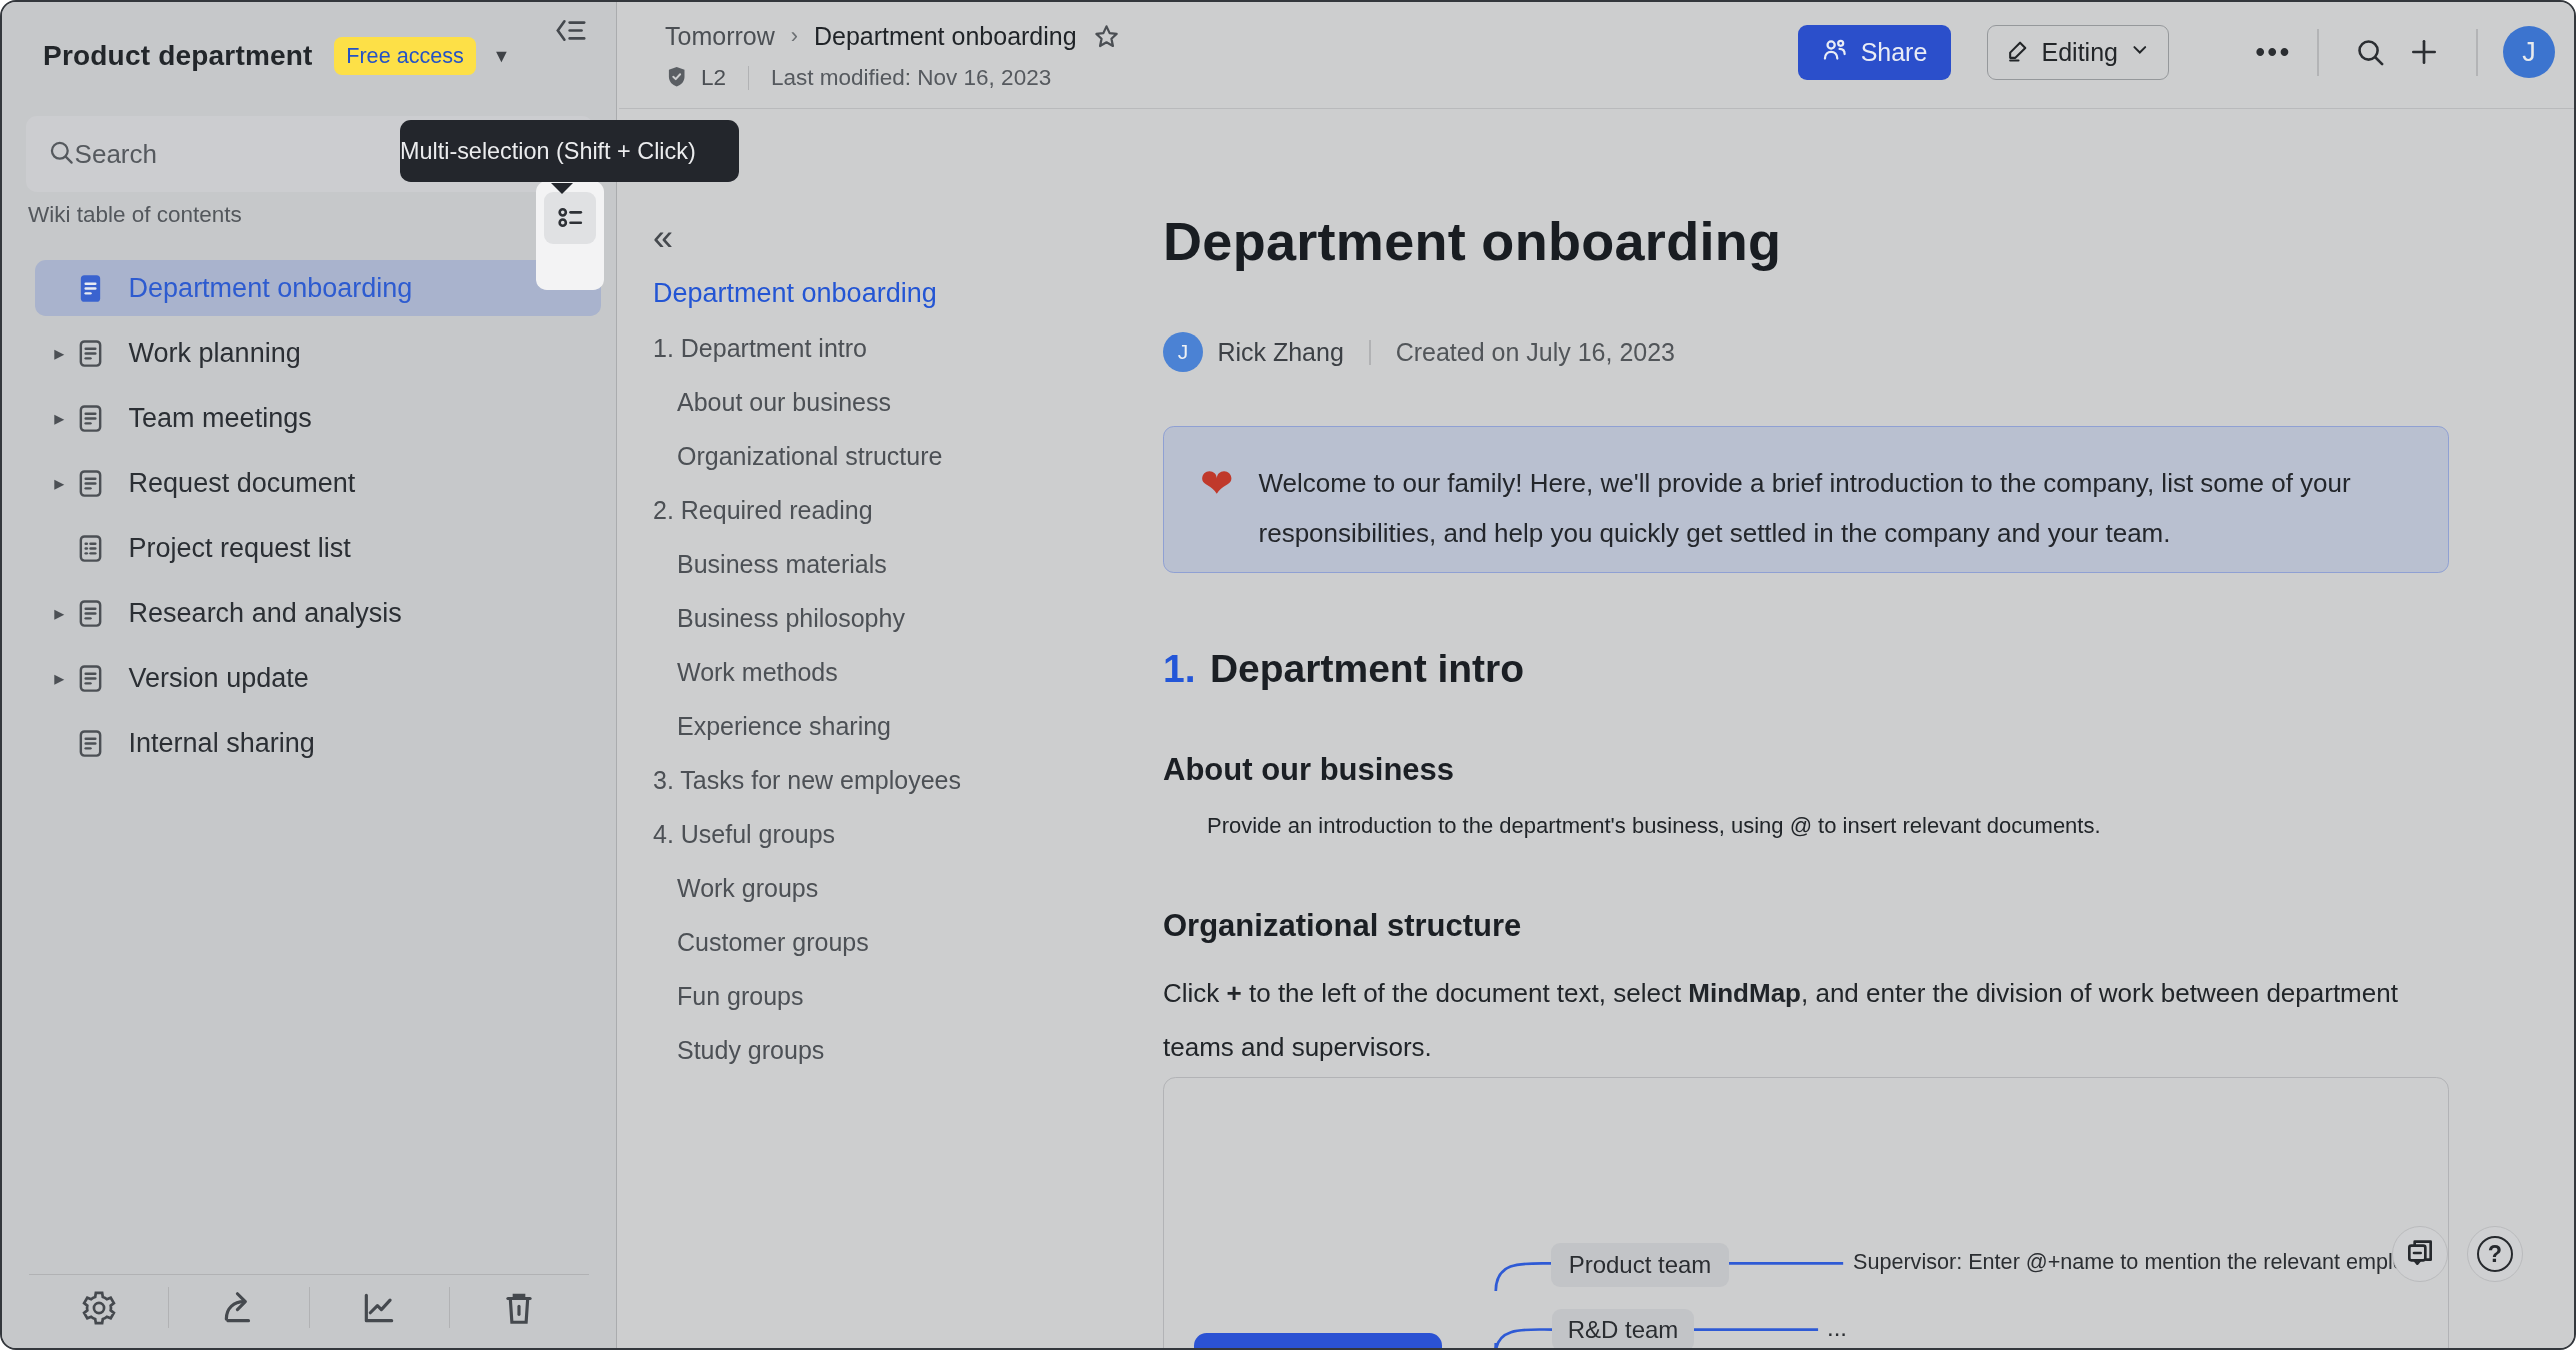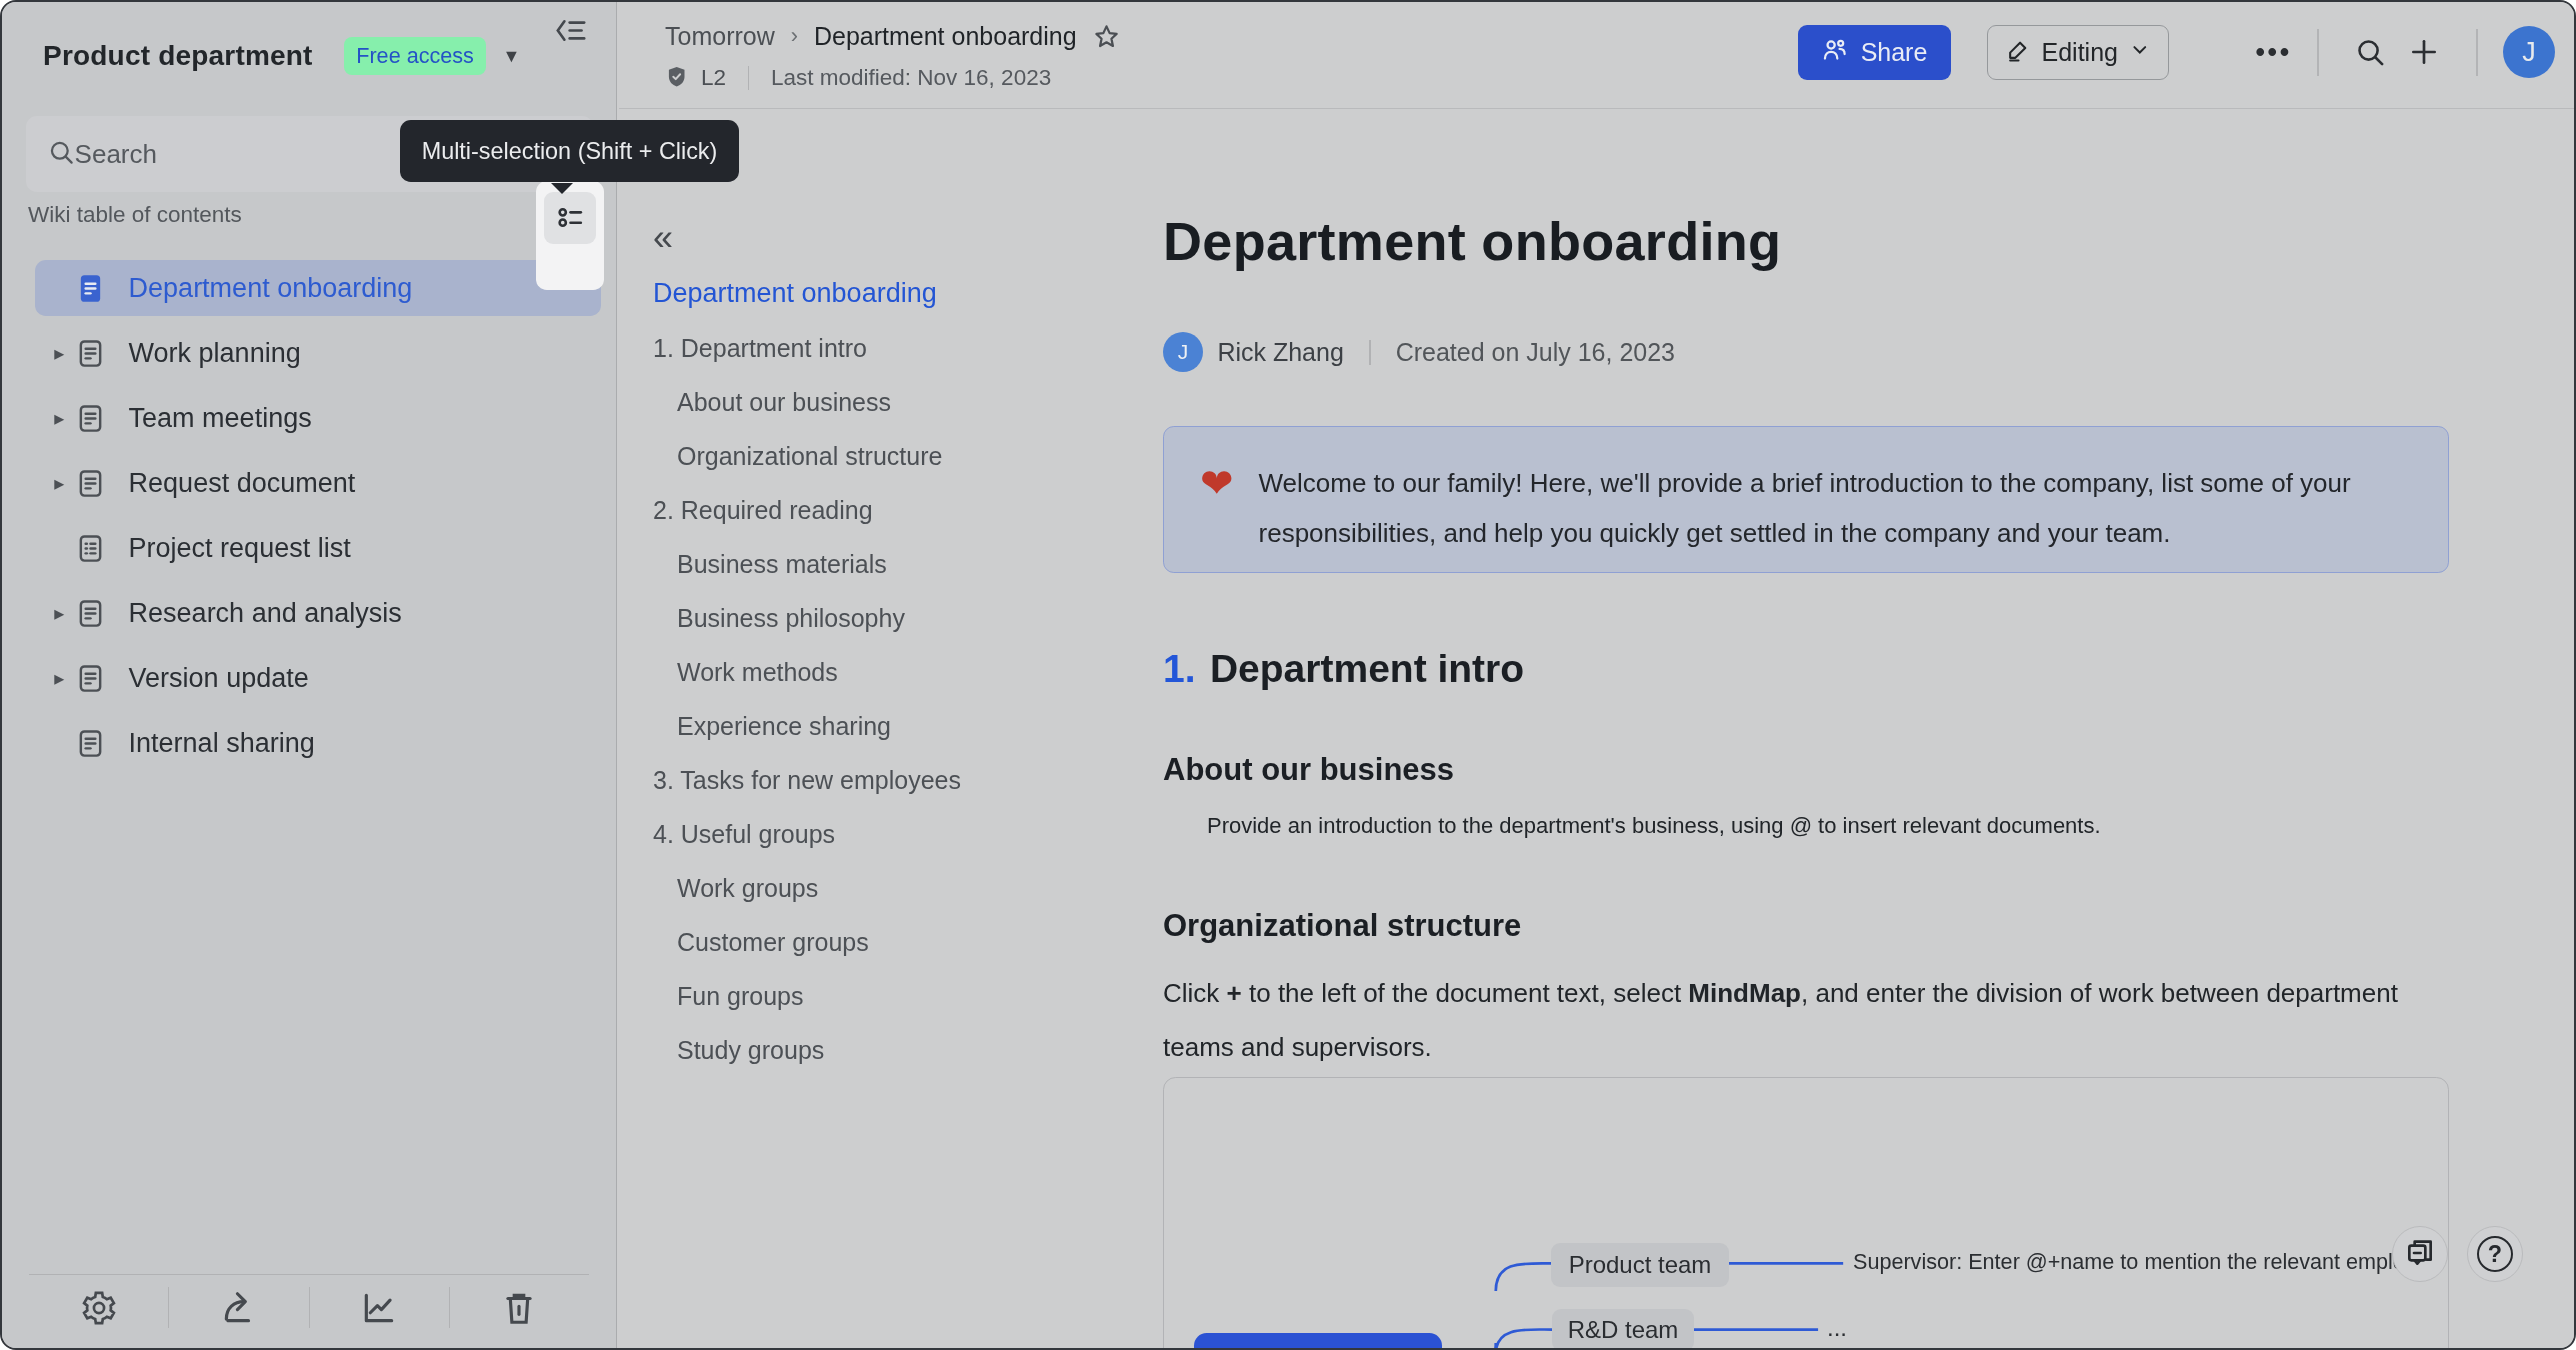--- a/index.html
+++ b/index.html
@@ -6,21 +6,21 @@
   html,body { background:#ffffff; font-family:"Liberation Sans","DejaVu Sans",sans-serif; }
   .window{ position:relative; width:2576px; height:1350px; background:#cdcecf;
            border:2.7px solid #33373c; border-radius:16px; overflow:hidden; }
 
   
   .sidebar{ position:absolute; left:0; top:0; width:615px; height:100%;
             background:#c6c8ca; border-right:1.8px solid #aaacae; }
   .ws-header{ position:absolute; left:41px; right:27px; top:27px; height:54px;
               display:flex; align-items:center; }
   .ws-title{ font-size:28px; font-weight:700; color:#22262a; letter-spacing:0.2px; }
-  .badge{ margin-left:31px; background:#86efac; color:#2452c6; font-size:21.6px;
+  .badge{ margin-left:21px; background:#fde047; color:#2452c6; font-size:21.6px;
           padding:6.3px 12.6px; border-radius:8px; white-space:nowrap; }
   .caret-down{ margin-left:16px; font-size:18px; color:#3f4347; }
   .collapse-btn{ position:absolute; right:25px; top:10.8px; width:41px; height:36px;
                  display:flex; align-items:center; justify-content:center; color:#44484d; }
   .search-box{ position:absolute; left:24px; top:114px; width:567px; height:76px;
                background:#cccdd0; border-radius:10.8px; display:flex; align-items:center;
                padding:0 21.6px; }
   .search-box input{ flex:1; border:none; outline:none; background:transparent;
                      font-size:26px; color:#3a3e43; font-family:inherit; }
   .search-box input::placeholder{ color:#55595e; opacity:1; }
@@ -45,21 +45,21 @@
   .tree-row.selected .lbl{ color:#2d5bd0; }
   .sb-footer{ position:absolute; left:27px; right:27px; bottom:7.2px; height:67px;
               border-top:1.8px solid #b1b2b4; display:flex; align-items:center; }
   .sb-footer .cell{ flex:1; display:flex; align-items:center; justify-content:center;
                     color:#45494e; height:41px; }
   .sb-footer .cell + .cell{ border-left:1.8px solid #b1b2b4; }
 
   
   .tooltip{ position:absolute; left:398px; top:118px; width:339px; height:62px;
             background:#23262c; border-radius:10.8px; z-index:9; display:flex;
-            align-items:center; justify-content:center; }
+            align-items:center; justify-content:flex-start; }
   .tooltip span{ color:#ebecee; font-size:23.4px; }
   .tooltip::after{ content:""; position:absolute; left:151px; bottom:-11.7px;
                    border:11.7px solid transparent; border-top-color:#23262c;
                    border-bottom:none; }
 
   
   .content{ position:absolute; left:617px; top:0; right:0; bottom:0; background:#cdcecf; }
   .doc-header{ position:absolute; left:0; right:0; top:0; height:107px;
                border-bottom:1.8px solid #b9babc; }
   .crumbs{ position:absolute; left:46px; top:14.4px; }

